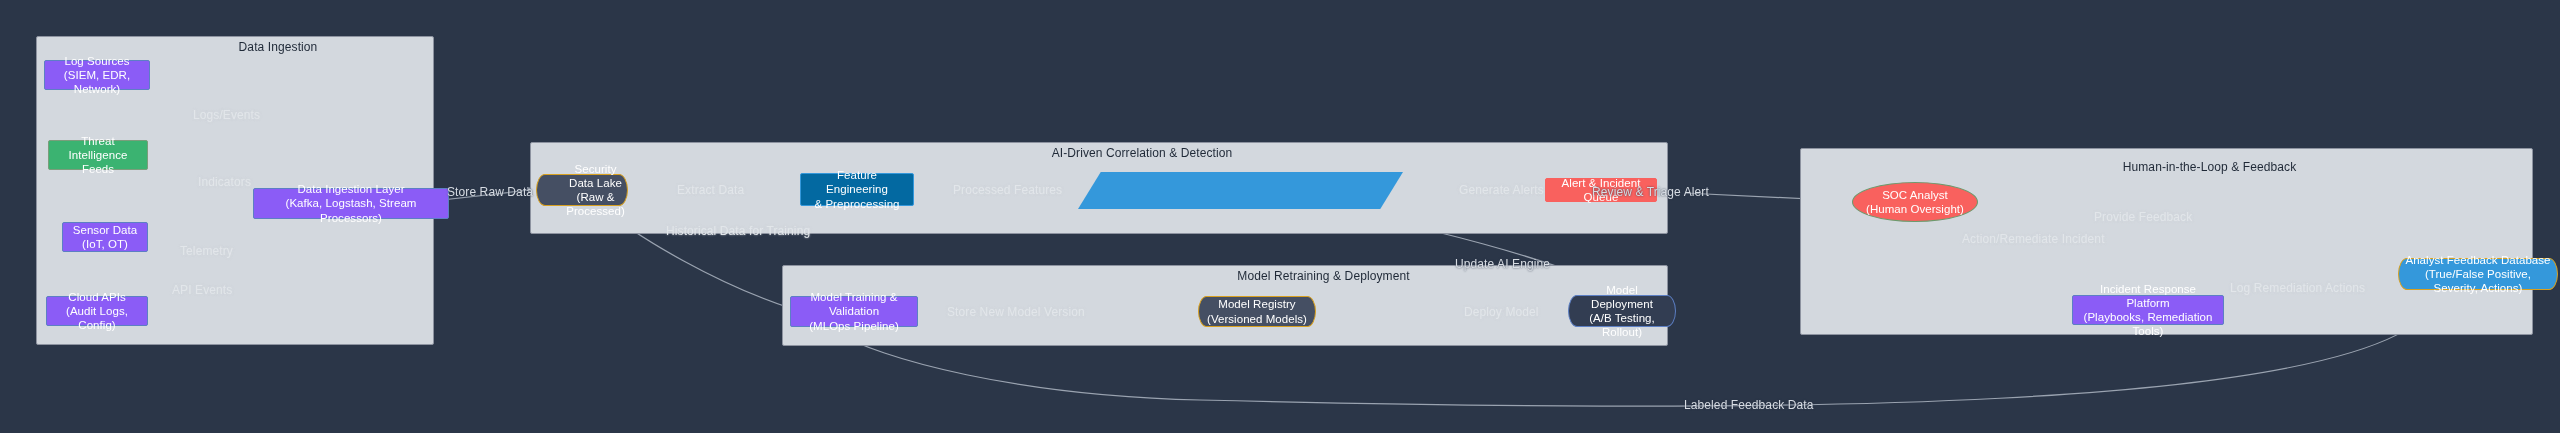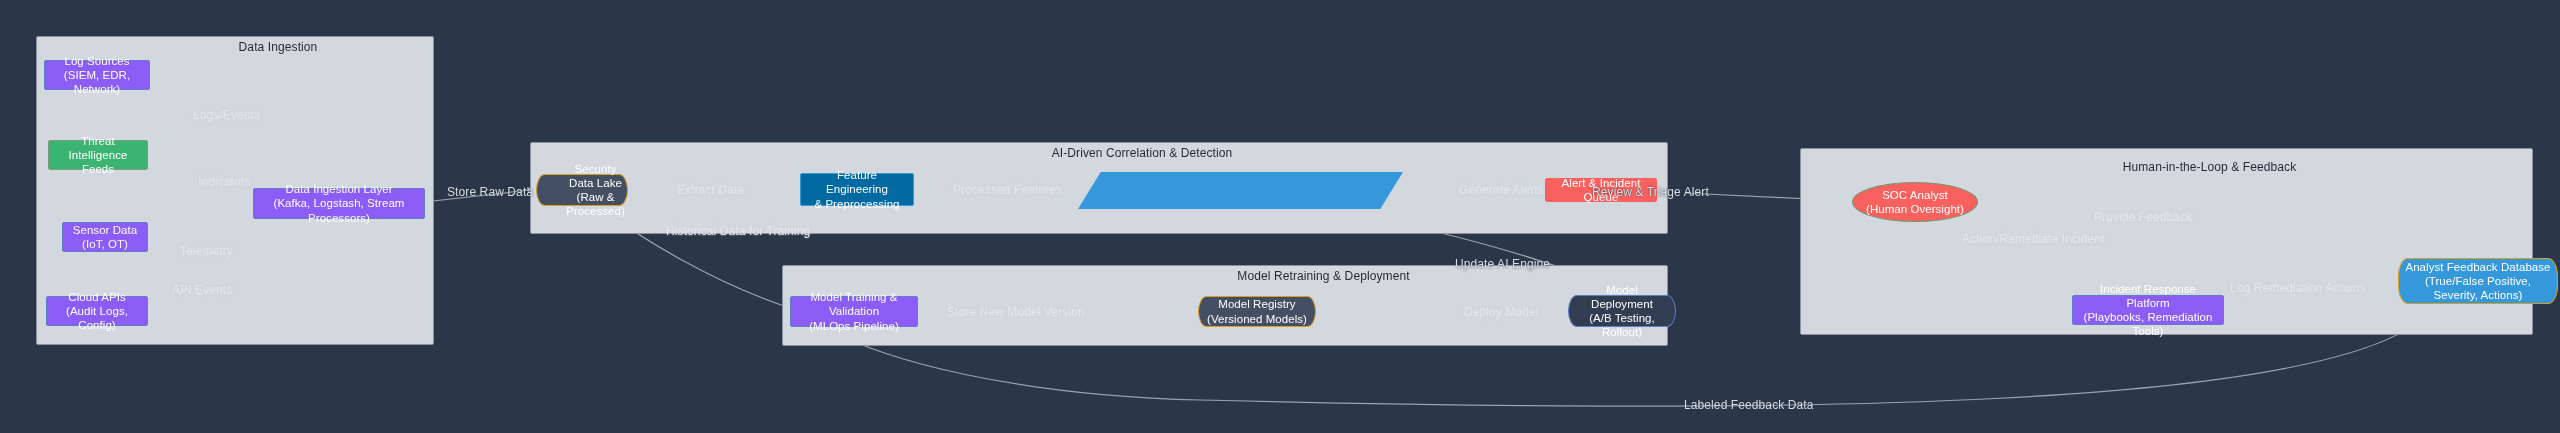--- a/index.html
+++ b/index.html
@@ -183,21 +183,21 @@
   </div>
 </div>
 
 <div class="node n-rect" style="left:46px;top:296px;width:102px;height:30px;">
   <div>
     <span class="nline">Cloud APIs</span>
     <span class="nline">(Audit Logs, Config)</span>
   </div>
 </div>
 
-<div class="node n-rect" style="left:253px;top:188px;width:172px;height:31px;">
+<div class="node n-rect" style="left:253px;top:188px;width:196px;height:31px;">
   <div>
     <span class="nline">Data Ingestion Layer</span>
     <span class="nline">(Kafka, Logstash, Stream Processors)</span>
   </div>
 </div>
 
 <div class="node n-cyl-dark" style="left:536px;top:174px;width:92px;height:32px;padding-left:32px;">
   <div>
     <span class="nline">Security Data Lake</span>
     <span class="nline">(Raw &amp; Processed)</span>
@@ -219,21 +219,21 @@
   <span>Alert &amp; Incident Queue</span>
 </div>
 
 <div class="node n-ellipse" style="left:1852px;top:182px;width:126px;height:40px;">
   <div>
     <span class="nline">SOC Analyst</span>
     <span class="nline">(Human Oversight)</span>
   </div>
 </div>
 
-<div class="node n-cyl" style="left:2398px;top:258px;width:160px;height:46px;">
+<div class="node n-cyl" style="left:2398px;top:258px;width:160px;height:32px;">
   <div>
     <span class="nline">Analyst Feedback Database</span>
     <span class="nline">(True/False Positive, Severity, Actions)</span>
   </div>
 </div>
 
 <div class="node n-rect" style="left:2072px;top:295px;width:152px;height:30px;">
   <div>
     <span class="nline">Incident Response Platform</span>
     <span class="nline">(Playbooks, Remediation Tools)</span>

